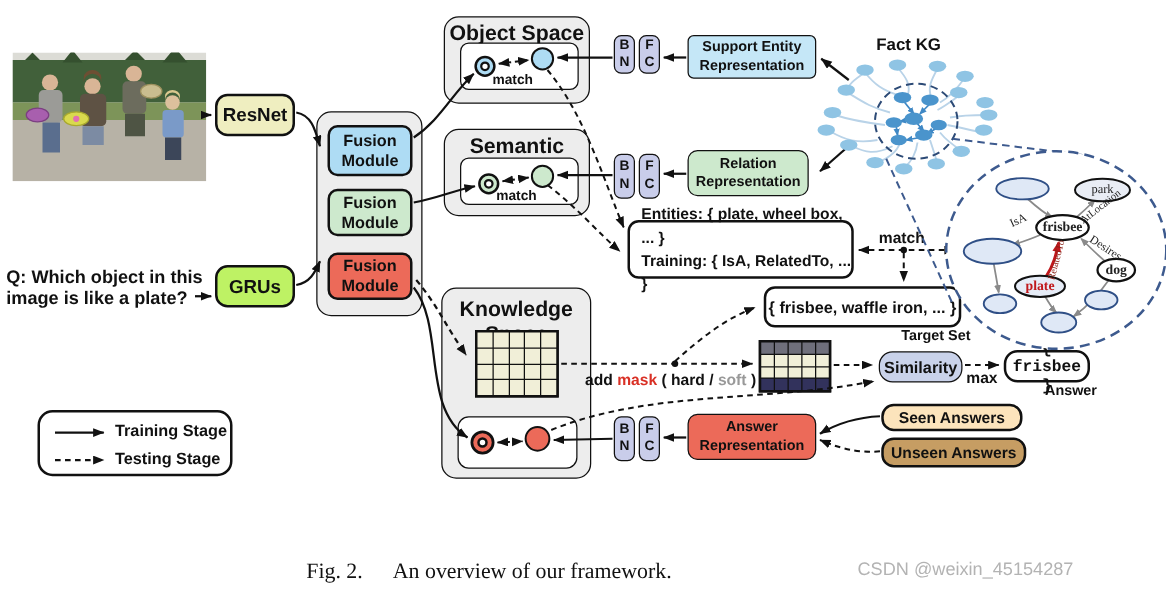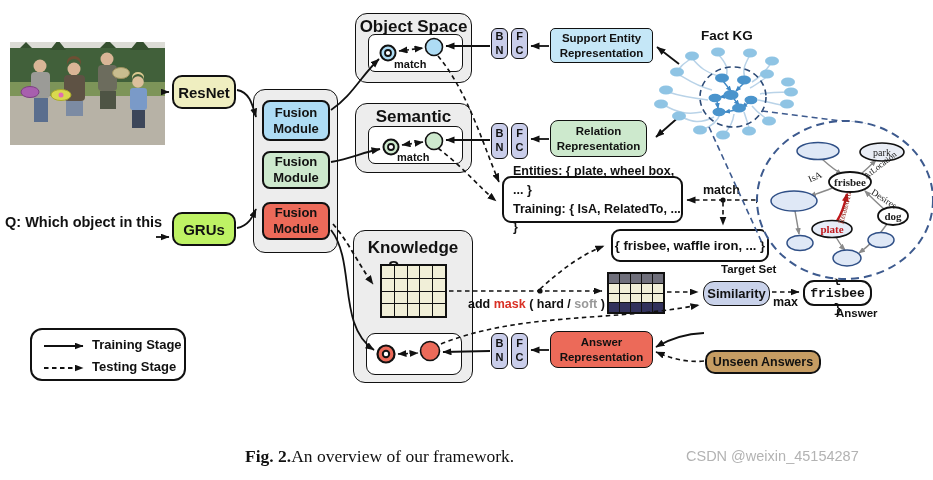--- a/index.html
+++ b/index.html
@@ -18,21 +18,21 @@
   .lbl{position:absolute;font-weight:bold;}
   .cellgrid{position:absolute;display:grid;grid-template-rows:repeat(4,1fr);grid-template-columns:repeat(5,1fr);
             border:2px solid #111;background:#111;gap:1px;box-sizing:border-box;}
   .cellgrid .cell{background:#f1efd8;}
   .masked .cell:nth-child(-n+5){background:#6f6f7b;}
   .masked .cell:nth-child(n+16){background:#32325c;}
   svg.layer{position:absolute;left:0;top:0;pointer-events:none;}
   .kgl{position:absolute;transform:translate(-50%,-50%);font-family:"Liberation Serif",serif;
        white-space:nowrap;color:#222;}
   .caption{position:absolute;font-family:"Liberation Serif",serif;font-size:17.5px;color:#111;}
-  .caption .fig{font-weight:bold;margin-right:0;}
+  .caption .fig{font-weight:normal;margin-right:24px;}
   .watermark{position:absolute;color:#b3b3b3;font-size:14.5px;}
   .q{position:absolute;font-weight:bold;font-size:14.5px;line-height:1.2;}
   .masklabel{position:absolute;font-weight:bold;font-size:12.5px;white-space:nowrap;}
   .masklabel .red{color:#d93025;} .masklabel .gray{color:#999;}
   .sub{position:absolute;font-weight:600;font-size:11.5px;}
 </style>
 </head>
 <body>
 
 <div class="stage">
@@ -60,20 +60,21 @@
       <rect x="90" y="49" width="16" height="18" fill="#4e5444"></rect>
       <circle cx="128" cy="40" r="5.8" fill="#dcc09c"></circle>
       <path d="M122,38 a6,6 0 0 1 12,0 l0,-3 a6,5 0 0 0 -12,0 Z" fill="#d9c88f"></path>
       <rect x="120" y="46" width="17" height="22" fill="#7a9ac8" rx="3"></rect>
       <rect x="122" y="68" width="13" height="18" fill="#3c4659"></rect>
     </svg>
   </div>
 
   <div class="q" style="left:5px;top:214px;width:180px;">
     <div>Q: Which object in this</div>
+    <div>image is like a plate?</div>
   </div>
 
   <div class="box" style="left:172px;top:75px;width:64px;height:34px;background:#efeec0;font-size:15px;">
       <span>ResNet</span>
     </div>
   <div class="box" style="left:172px;top:212px;width:64px;height:34px;background:#bef264;font-size:15px;">
       <span>GRUs</span>
     </div>
 
   <div class="container" style="left:253px;top:89px;width:85px;height:164px;"></div>
@@ -190,20 +191,23 @@
 
   <div class="box" style="left:703px;top:281px;width:67px;height:25px;background:#c9d2ea;font-size:13px;border-radius:11px;border-width:1.5px;">
       <span>Similarity</span>
     </div>
   <div class="lbl" style="left:773px;top:295px;font-size:12.5px;">max</div>
   <div class="box" style="left:803px;top:280px;width:69px;height:26px;font-size:13px;border-radius:11px;font-family:Liberation Mono, monospace;">
       <span>{ frisbee }</span>
     </div>
   <div class="sub" style="left:836px;top:307px;">Answer</div>
 
+  <div class="box" style="left:705px;top:323px;width:113px;height:22px;background:#fce4bc;font-size:12.5px;border-radius:10px;">
+      <span>Seen Answers</span>
+    </div>
   <div class="box" style="left:705px;top:350px;width:116px;height:24px;background:#c69d63;font-size:12.5px;border-radius:10px;">
       <span>Unseen Answers</span>
     </div>
 
   <div class="box" style="left:30px;top:328px;width:156px;height:53px;border-radius:12px;"></div>
   <div class="lbl" style="left:92px;top:337px;font-size:13px;">Training Stage</div>
   <div class="lbl" style="left:92px;top:359px;font-size:13px;">Testing Stage</div>
 
   <div class="caption" style="left:245px;top:446px;">
     <span class="fig">Fig. 2.</span><span>An overview of our framework.</span>

